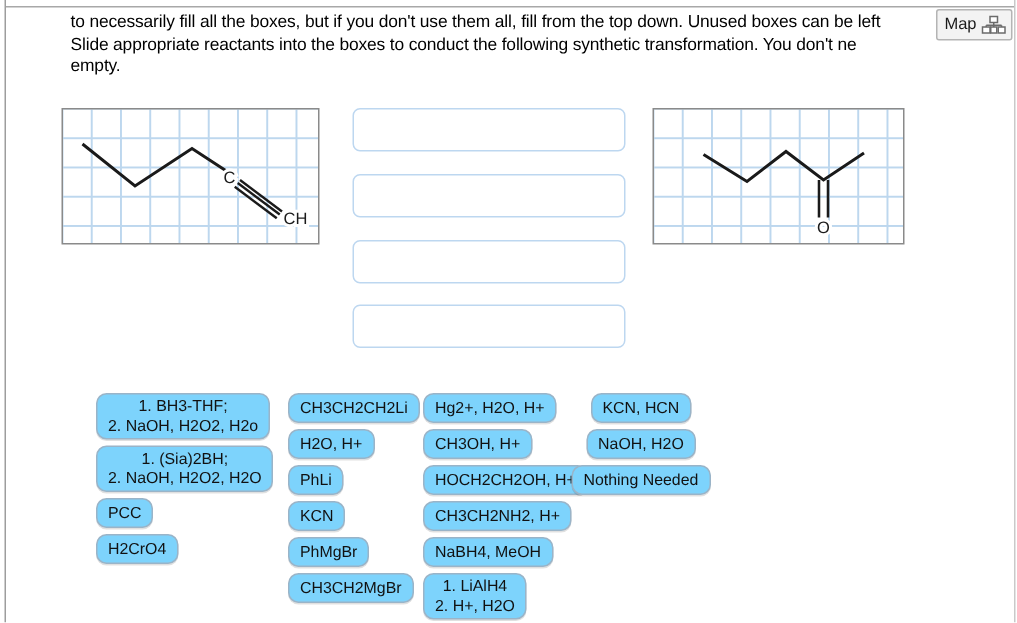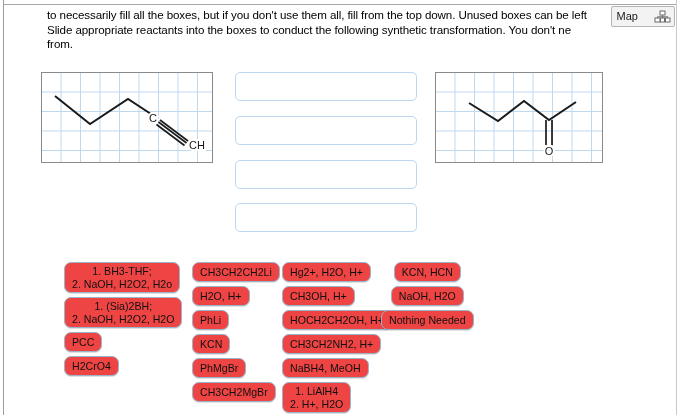--- a/index.html
+++ b/index.html
@@ -62,21 +62,21 @@
   #instructions .line { white-space: nowrap; }
 
   
   #map-button {
     position: absolute;
     right: 3px;
     top: 6px;
     height: 21px;
     display: flex;
     align-items: center;
-    gap: 16px;
+    gap: 3px;
     padding: 0 3px 0 5px;
     background: #f3f3f3;
     border: 1px solid #b4b4b4;
     border-radius: 2px;
     box-sizing: border-box;
     font-size: 11px;
     color: #1a1a1a;
     cursor: pointer;
   }
   #map-button .map-label { line-height: 1; }
@@ -132,21 +132,21 @@
     top: 0;
   }
   #chip-column-1 { left: 64px; }
   #chip-column-2 { left: 192px; }
   #chip-column-3 { left: 282px; }
   #chip-column-4 { left: 381px; text-align: center; }
 
   .chip {
     display: inline-block;
     box-sizing: border-box;
-    background: #ef4444;
+    background: #7dd3fc;
     border: 1px solid #9ab4c8;
     border-radius: 7px;
     color: #111111;
     font-size: 10.6px;
     line-height: 12px;
     padding: 3px 7px;
     white-space: nowrap;
     cursor: move;
     box-shadow: 0 1px 0 rgba(0,0,0,0.12);
   }
@@ -163,21 +163,21 @@
 
 <div id="app-frame">
 
   <div class="frame-edge-top"></div>
   <div class="frame-edge-left"></div>
   <div class="frame-edge-right"></div>
 
   <div id="instructions">
     <div class="line">to necessarily fill all the boxes, but if you don't use them all, fill from the top down.  Unused boxes can be left</div>
     <div class="line">Slide appropriate reactants into the boxes to conduct the following synthetic transformation.  You don't ne</div>
-    <div class="line">from.</div>
+    <div class="line">empty.</div>
   </div>
 
   <div id="map-button">
     <span class="map-label">Map</span>
     <span>
       <svg class="map-tree-icon" width="17" height="14" viewBox="0 0 17 14">
         <rect x="6" y="1" width="5" height="4" fill="#ffffff" stroke="#6b6b6b" stroke-width="1"></rect>
         <rect x="1" y="8" width="5" height="4" fill="#ffffff" stroke="#6b6b6b" stroke-width="1"></rect>
         <rect x="6.5" y="8" width="4" height="4" fill="#ffffff" stroke="#6b6b6b" stroke-width="1"></rect>
         <rect x="11.5" y="8" width="4.5" height="4" fill="#ffffff" stroke="#6b6b6b" stroke-width="1"></rect>

